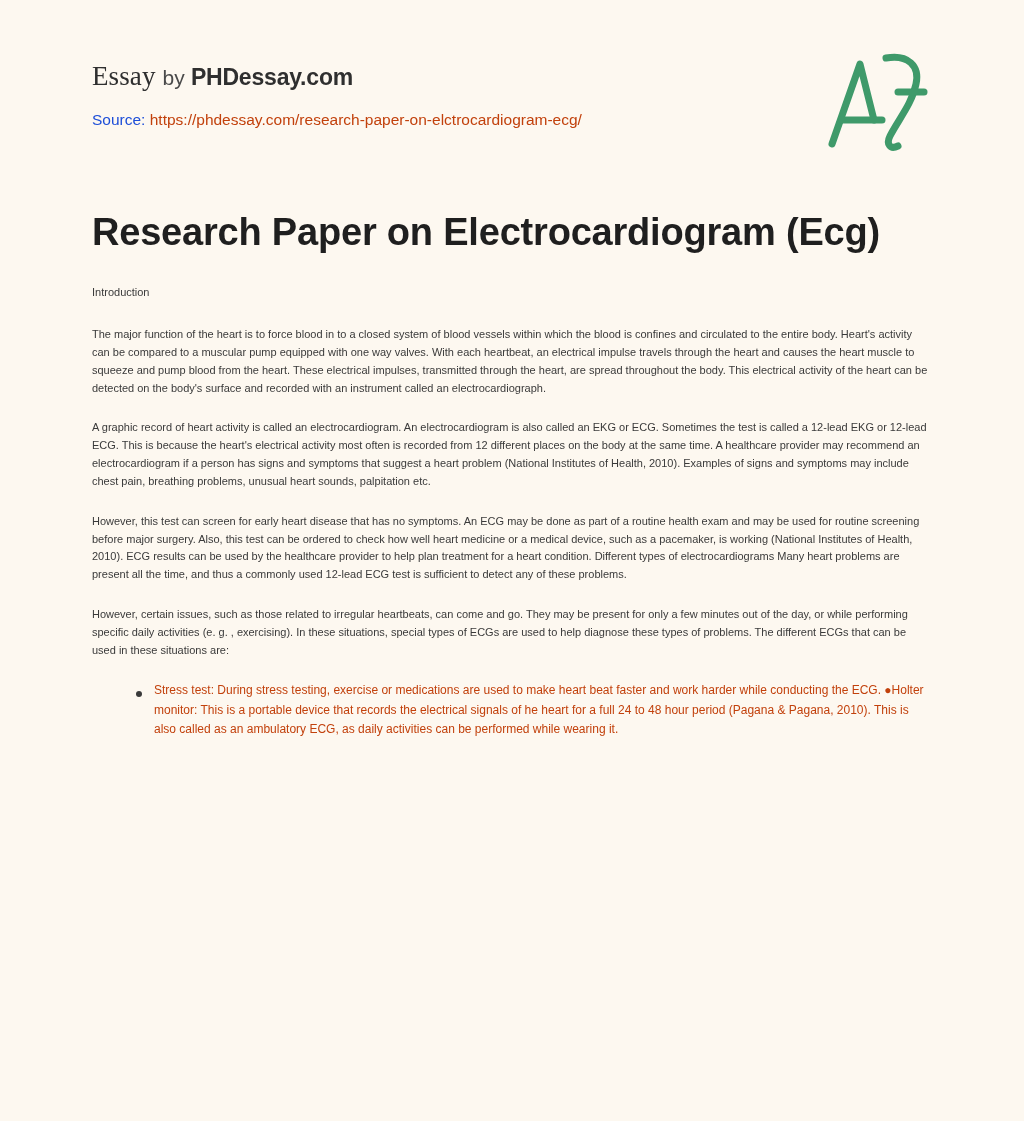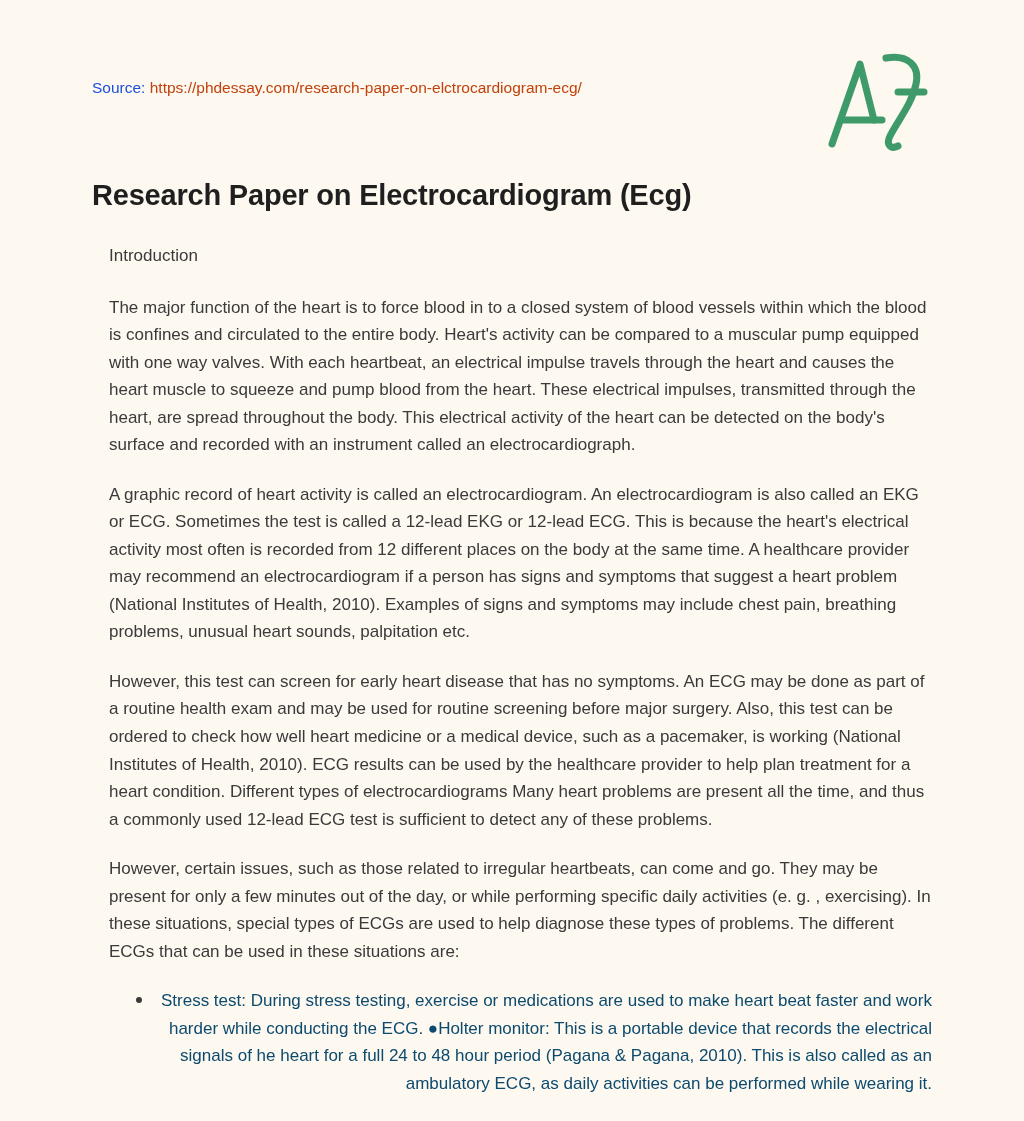--- a/index.html
+++ b/index.html
@@ -69,71 +69,73 @@
     position: absolute;
     right: 92px;
     top: 48px;
     width: 120px;
     height: 110px;
   }
   .logo svg { display: block; }
 
   .doc-title {
     margin: 82px 92px 0 92px;
-    font-size: 29px;
+    font-size: 38px;
     font-weight: bold;
     color: #1f1f1f;
     letter-spacing: -0.2px;
     font-family: "Liberation Sans", sans-serif;
   }
   .content {
     margin: 0 92px;
     padding-top: 30px;
   }
   .content p {
-    font-size: 17px;
+    font-size: 11px;
     line-height: 1.62;
     color: #3a3a3a;
-    margin: 0 0 22px 17px;
+    margin: 0 0 22px 0;
     text-align: left;
   }
   .content p.lead {
     margin-bottom: 24px;
   }
   ul.bullets {
     margin: 0;
     padding-left: 44px;
     list-style: none;
   }
   ul.bullets li {
-    font-size: 17px;
+    font-size: 12px;
     line-height: 1.62;
-    color: #0c4a6e;
+    color: #c2410c;
     margin-bottom: 14px;
     position: relative;
     padding-left: 18px;
-    text-align: right;
   }
   ul.bullets li::before {
     content: "";
     position: absolute;
     left: 0;
     top: 10px;
     width: 6px;
     height: 6px;
     background: #3a3a3a;
     border-radius: 50%;
   }
 </style>
 </head>
 <body>
 
 <div class="page">
 
   <div class="header">
+    <div class="brand-line">
+      <span class="brand-essay">Essay</span><span class="brand-by">by</span><span class="brand-site">PHDessay.com</span>
+    </div>
     <div class="source-line">
       <span class="source-label">Source:</span>
       <a class="source-url" href="#">https://phdessay.com/research-paper-on-elctrocardiogram-ecg/</a>
     </div>
 
     <div class="logo">
       <svg viewBox="0 0 120 110" width="120" height="110" aria-hidden="true">
         <g fill="none" stroke="#3f9a6a" stroke-width="7" stroke-linecap="round" stroke-linejoin="round">
           <path d="M20 96 L48 16 L62 72"></path>
           <path d="M30 72 L70 72"></path>

